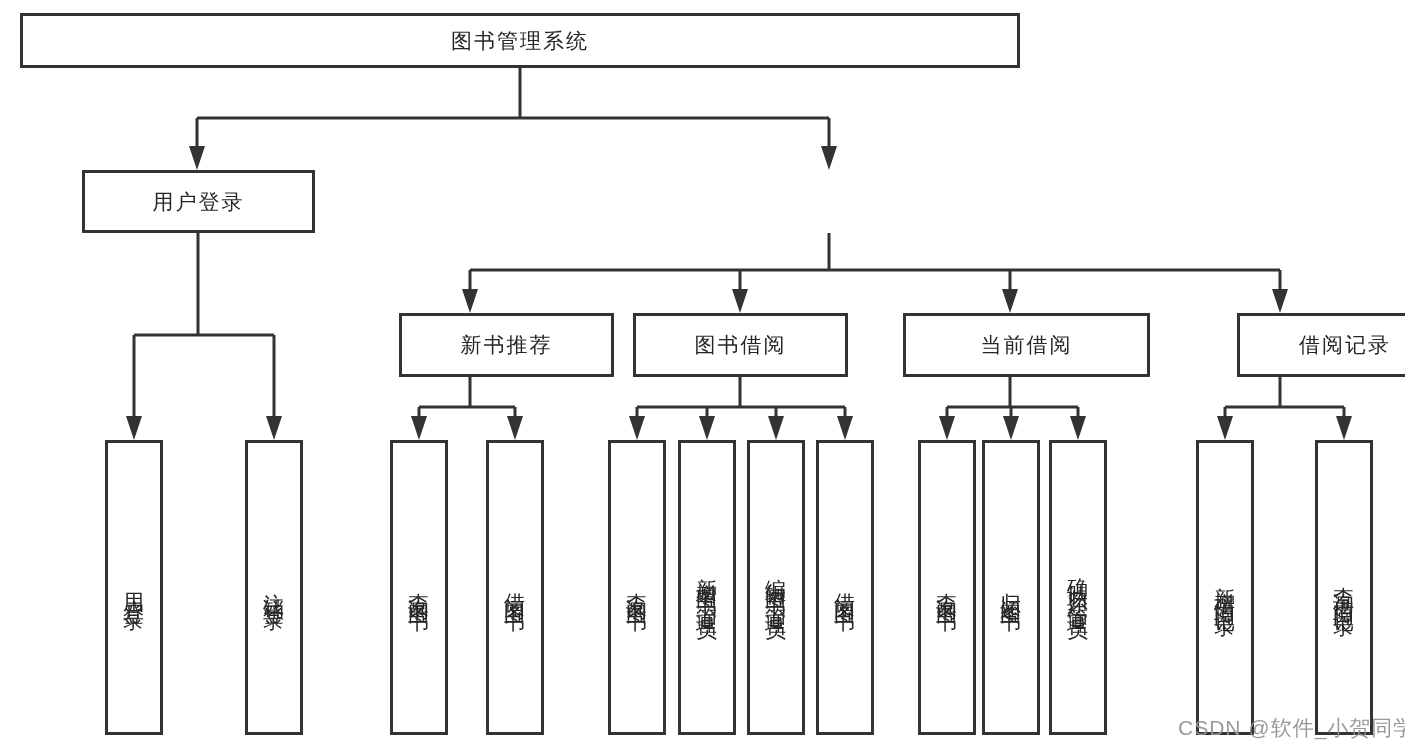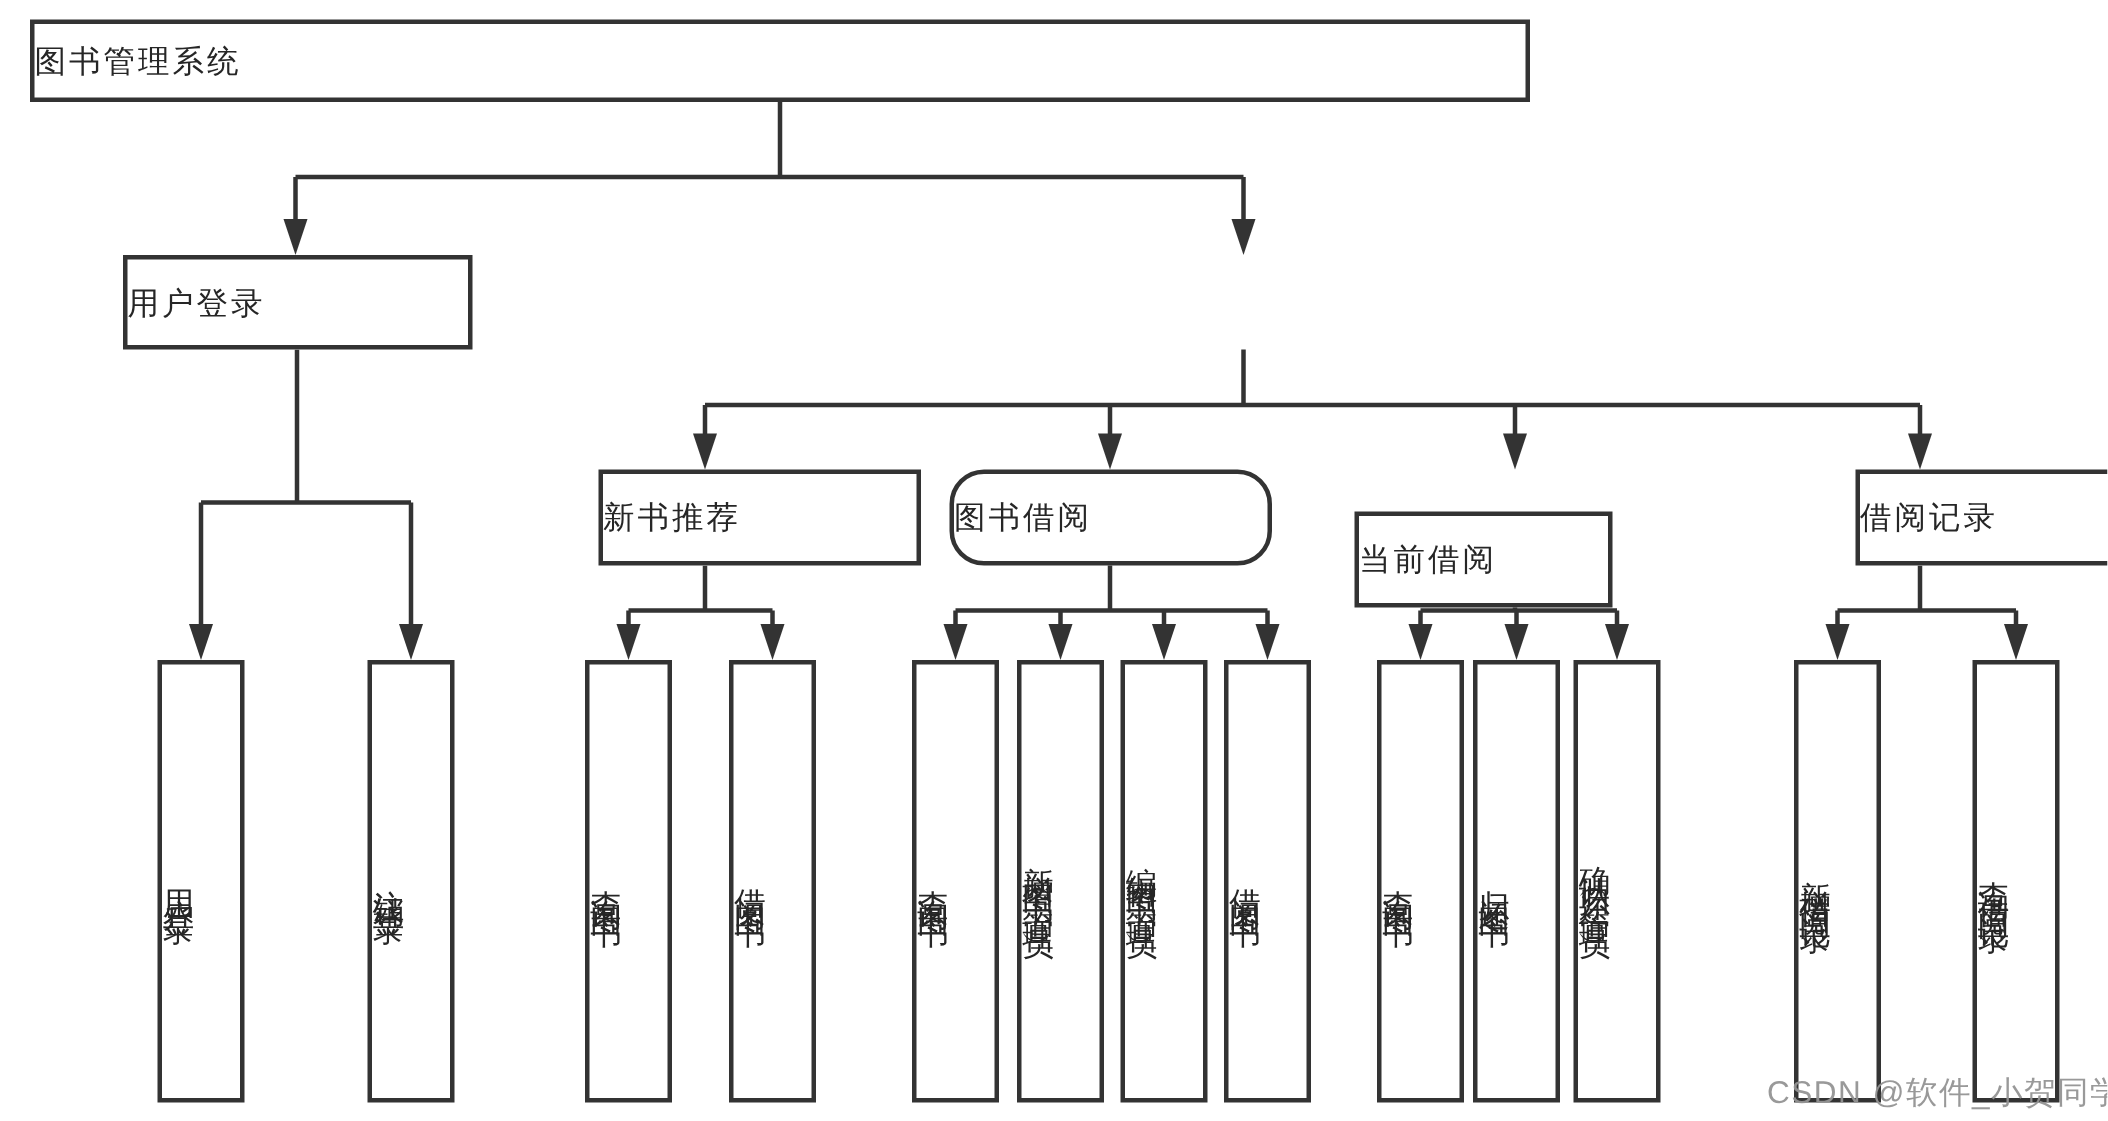--- a/index.html
+++ b/index.html
@@ -22,20 +22,21 @@
     width: 1405px;
     height: 747px;
   }
   .node {
     position: absolute;
     box-sizing: border-box;
     border: 3px solid #333333;
     background: #ffffff;
     display: flex;
     align-items: center;
+    justify-content: center;
     color: #262626;
   }
   .hnode span {
     font-size: 21px;
     letter-spacing: 2px;
     white-space: nowrap;
   }
   .vnode span {
     writing-mode: vertical-rl;
     text-orientation: mixed;
@@ -107,24 +108,24 @@
     <span>图书管理系统</span>
   </div>
 
   <div class="node hnode" style="left:82px; top:170px; width:233px; height:63px;">
     <span>用户登录</span>
   </div>
 
   <div class="node hnode" style="left:363px; top:313px; width:215px; height:64px;margin-left:36px;">
     <span>新书推荐</span>
   </div>
-  <div class="node hnode" style="left:633px; top:313px; width:215px; height:64px;border-radius:23px;">
+  <div class="node hnode" style="left:633px; top:313px; width:215px; height:64px;">
     <span>图书借阅</span>
   </div>
-  <div class="node hnode" style="left:903px; top:313px; width:172px; height:64px;margin-top:28px;">
+  <div class="node hnode" style="left:903px; top:313px; width:247px; height:64px;">
     <span>当前借阅</span>
   </div>
   <div class="node hnode" style="left:1237px; top:313px; width:216px; height:64px;">
     <span>借阅记录</span>
   </div>
 
   <div class="node vnode" style="left:105px; top:440px; width:58px; height:295px;">
     <span>用户登录</span>
   </div>
   <div class="node vnode" style="left:245px; top:440px; width:58px; height:295px;">

